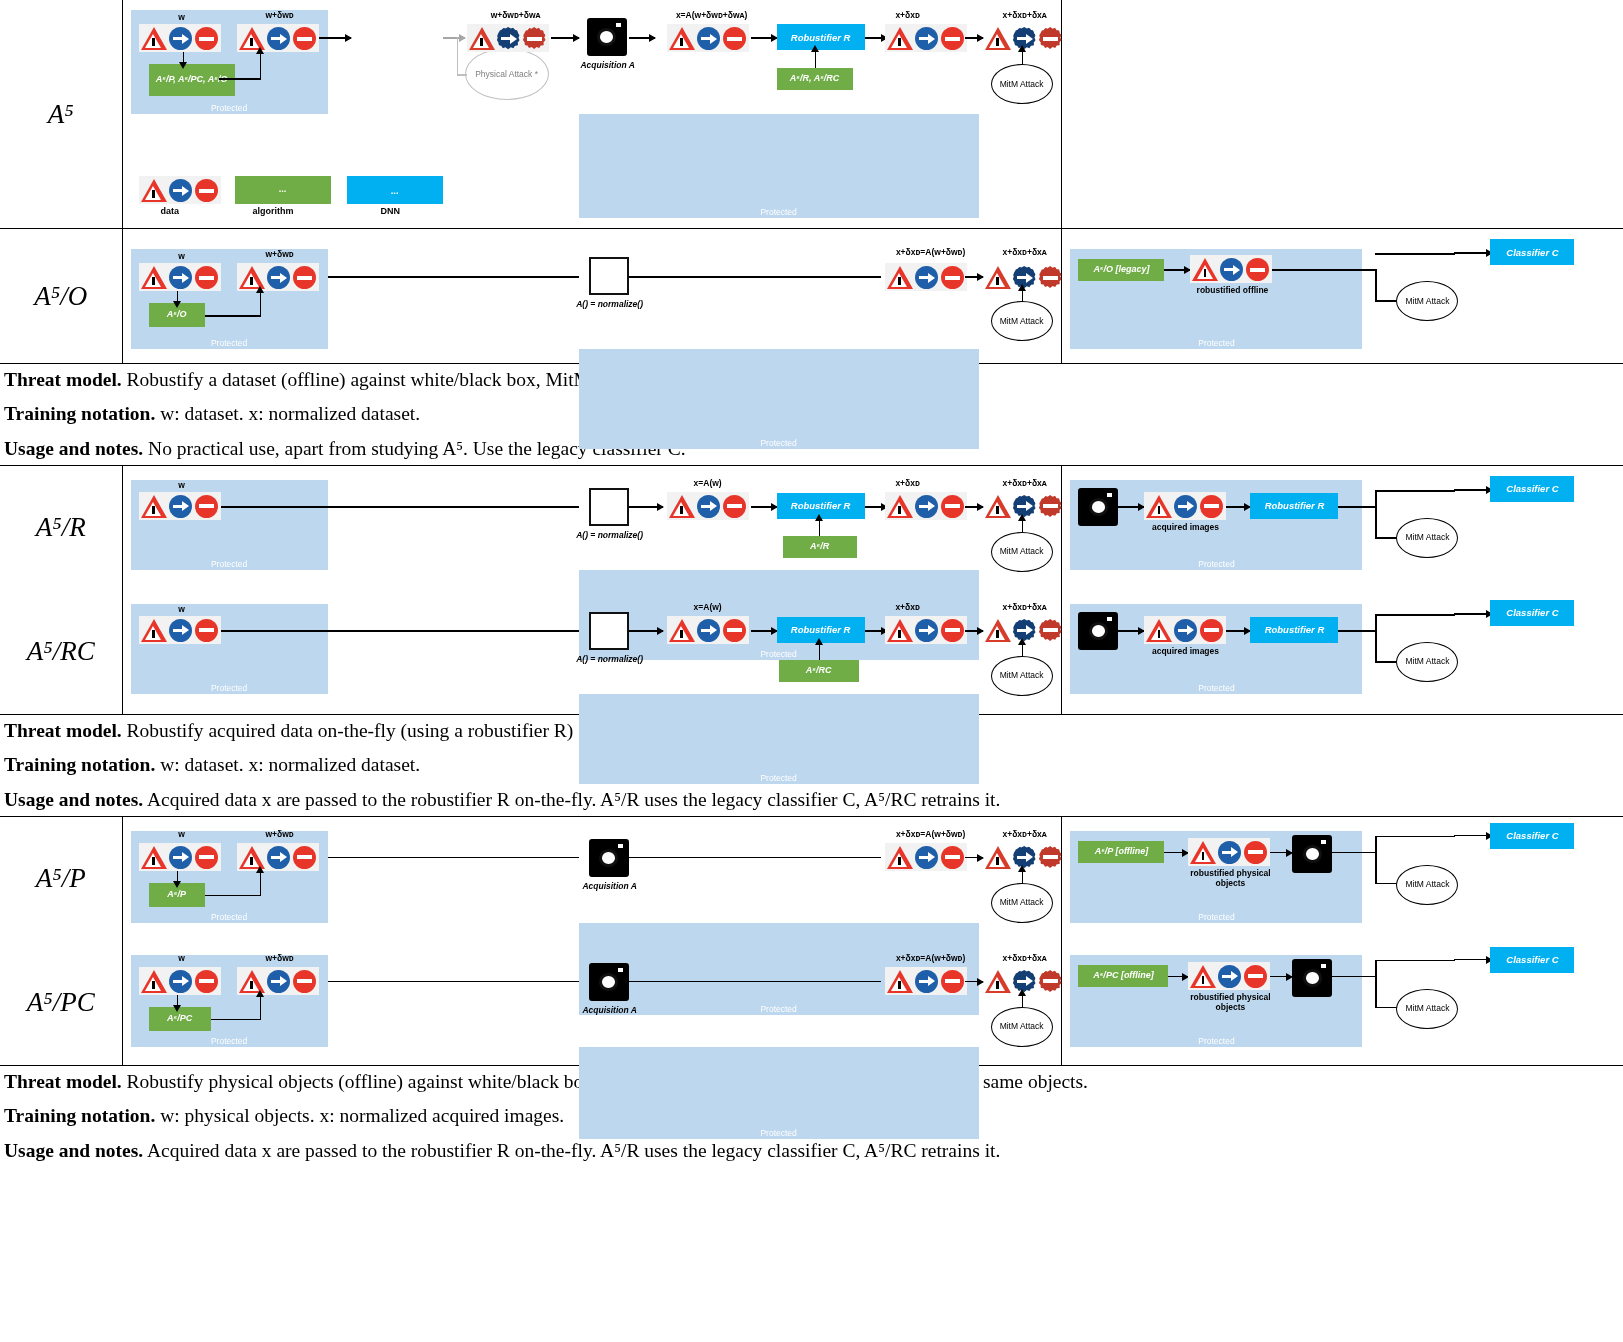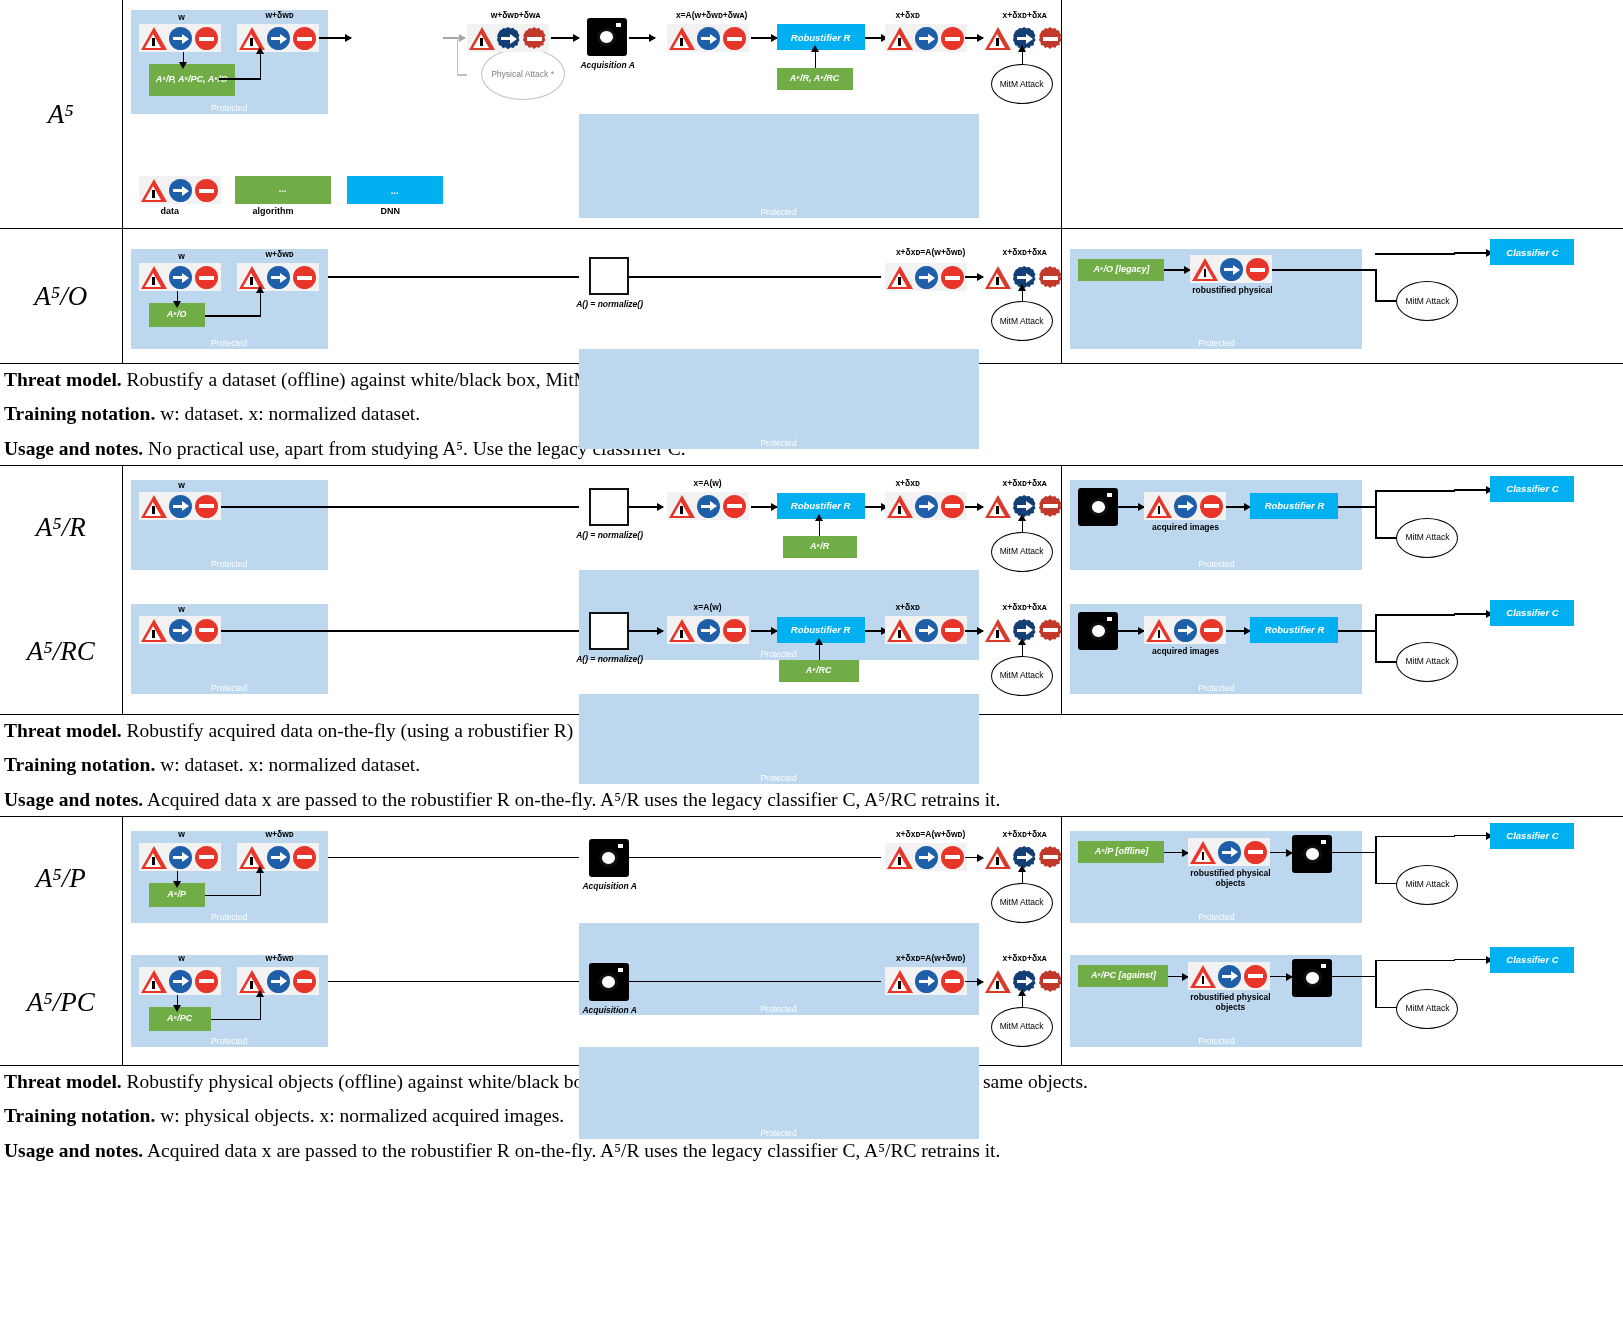--- a/index.html
+++ b/index.html
@@ -121,21 +121,21 @@
           <div class="stop" style="left:56px;top:3px;"></div>
         </div>
         <div class="gbox" style="left:22px;top:58px;width:86px;height:32px;">
           <span>A⁵/P, A⁵/PC, A⁵/O</span>
         </div>
         <div class="adown" style="left:56px;top:46px;height:10px;"></div>
         <div class="hline-seg" style="left:92px;top:72px;width:42px;"></div>
         <div class="aup" style="left:133px;top:48px;height:25px;"></div>
         <div class="arrow" style="left:192px;top:31px;width:32px;"></div>
 
-        <div class="oval" style="left:354px;top:42px;width:84px;height:52px;color:#808080;border-color:#bfbfbf;">
+        <div class="oval" style="left:338px;top:42px;width:84px;height:52px;color:#808080;border-color:#bfbfbf;">
           <span>Physical Attack *</span>
         </div>
         <div class="cap" style="left:334px;top:4px;width:110px;">w+δwᴅ+δwᴀ</div>
         <div class="sign-trio" style="left:340px;top:18px;width:82px;height:28px;">
           <div class="tri noise" style="left:2px;top:3px;">
                 <i></i>
               </div>
           <div class="circ noise" style="left:30px;top:3px;"></div>
           <div class="stop noise" style="left:56px;top:3px;"></div>
         </div>
@@ -286,21 +286,21 @@
           <span>A⁵/O [legacy]</span>
         </div>
         <div class="arrow" style="left:98px;top:34px;width:26px;"></div>
         <div class="sign-trio" style="left:124px;top:20px;width:82px;height:28px;">
           <div class="tri" style="left:2px;top:3px;">
                 <i></i>
               </div>
               <div class="circ" style="left:30px;top:3px;"></div>
               <div class="stop" style="left:56px;top:3px;"></div>
         </div>
-        <div class="cap" style="left:114px;top:50px;width:104px;">robustified physical</div>
+        <div class="cap" style="left:114px;top:50px;width:104px;">robustified offline</div>
         <div class="hline-seg" style="left:206px;top:34px;width:104px;"></div>
         <div class="vline-seg" style="left:309px;top:34px;height:32px;"></div>
         <div class="hline-seg" style="left:309px;top:65px;width:24px;"></div>
         <div class="oval" style="left:330px;top:46px;width:62px;height:40px;">
           <span>MitM Attack</span>
         </div>
         <div class="hline-seg" style="left:309px;top:18px;width:80px;"></div>
         <div class="arrow" style="left:388px;top:17px;width:38px;"></div>
         <div class="bbox" style="left:424px;top:4px;width:84px;height:26px;">
           <span>Classifier C</span>
@@ -687,21 +687,21 @@
         </div>
         <div class="aup" style="left:895px;top:49px;height:11px;"></div>
       </div>
     </td>
     <td class="run-cell vline">
       <div style="position:relative;width:552px;height:112px;">
         <div class="panel" style="left:4px;top:8px;width:292px;height:92px;">
           <span class="plabel">Protected</span>
         </div>
         <div class="gbox" style="left:12px;top:18px;width:90px;height:22px;">
-          <span>A⁵/PC [against]</span>
+          <span>A⁵/PC [offline]</span>
         </div>
         <div class="arrow" style="left:102px;top:29px;width:20px;"></div>
         <div class="sign-trio" style="left:122px;top:15px;width:82px;height:28px;">
           <div class="tri" style="left:2px;top:3px;">
                 <i></i>
               </div>
               <div class="circ" style="left:30px;top:3px;"></div>
               <div class="stop" style="left:56px;top:3px;"></div>
         </div>
         <div class="cap" style="left:116px;top:45px;width:96px;line-height:1.2;">robustified physical objects</div>

